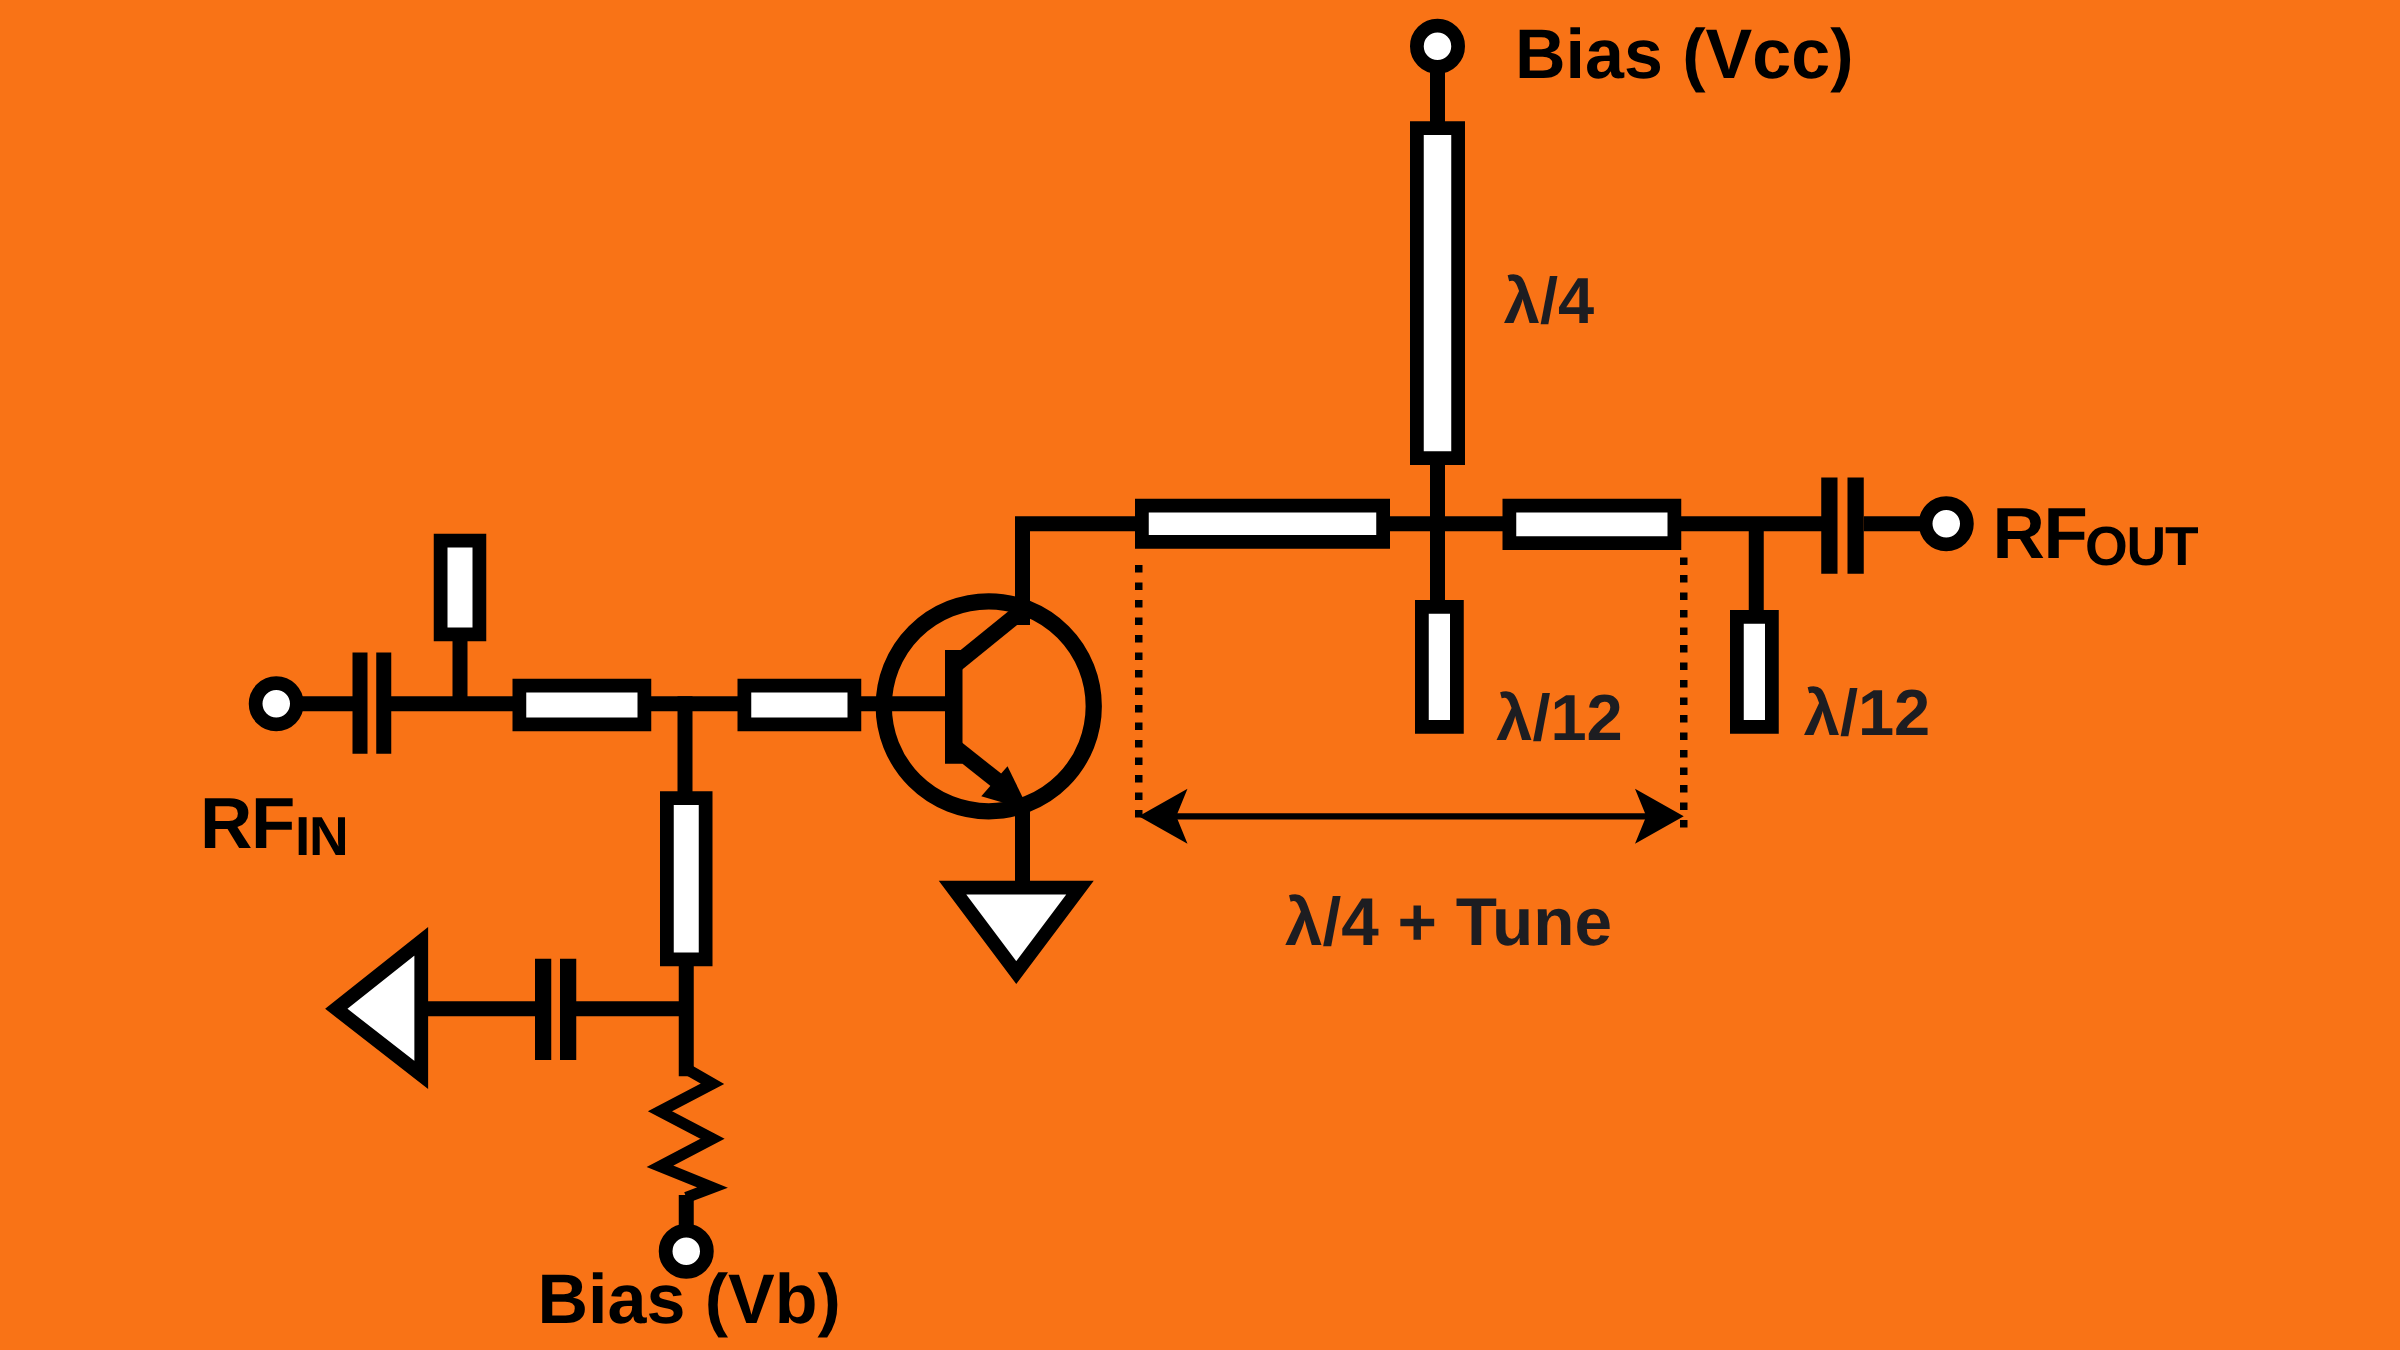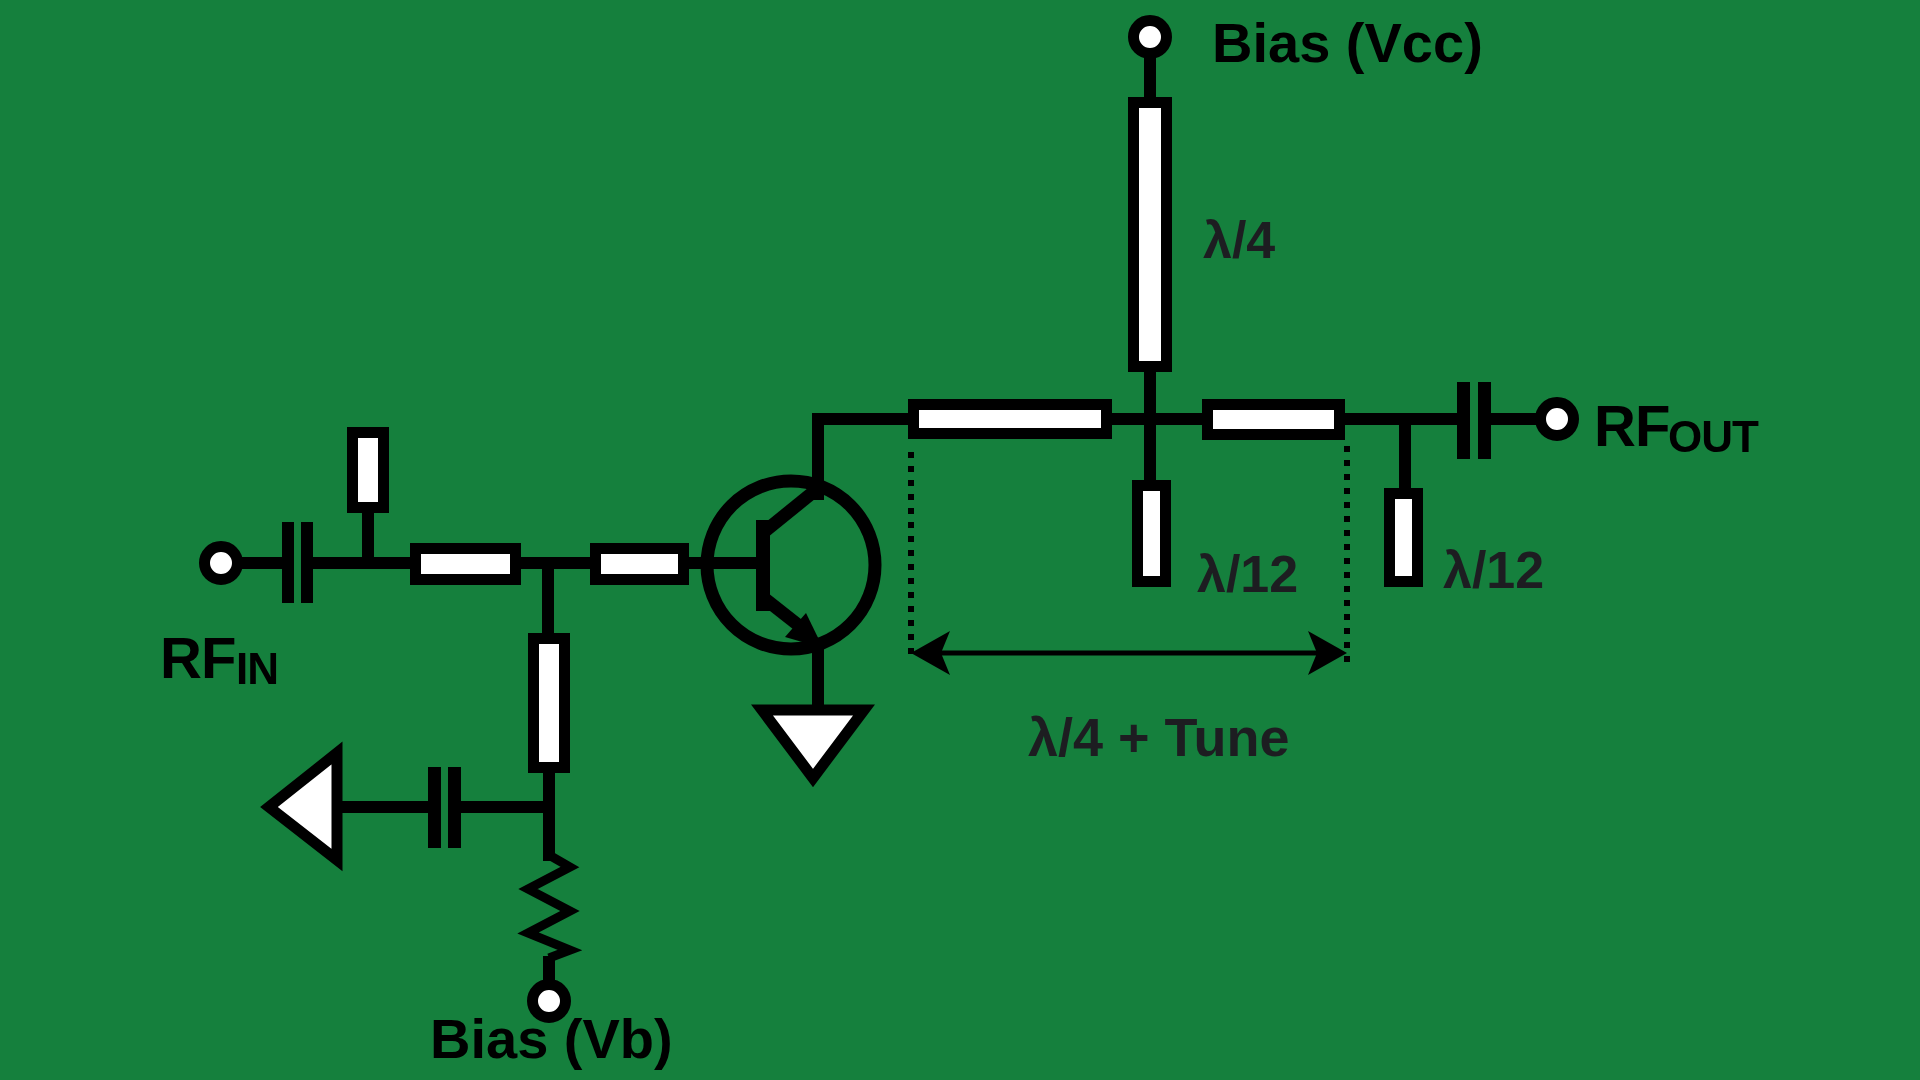--- a/index.html
+++ b/index.html
@@ -1,16 +1,16 @@
 <!DOCTYPE html>
 <html><head>
 <meta charset="utf-8">
 <style>
   html,body{margin:0;padding:0;background:#ffffff;}
-  .stage{width:1920px;height:1080px;position:relative;background:#15803d;overflow:hidden;}
+  .stage{width:1920px;height:1080px;position:relative;background:#f97316;overflow:hidden;}
   svg{display:block;}
   text{font-family:"Liberation Sans", sans-serif;font-weight:700;}
 </style>
 </head>
 <body>
 
 <div class="stage">
 <svg width="1920" height="1080" viewBox="0 0 1920 1080" xmlns="http://www.w3.org/2000/svg">
 
   <g stroke="#000" fill="none">

